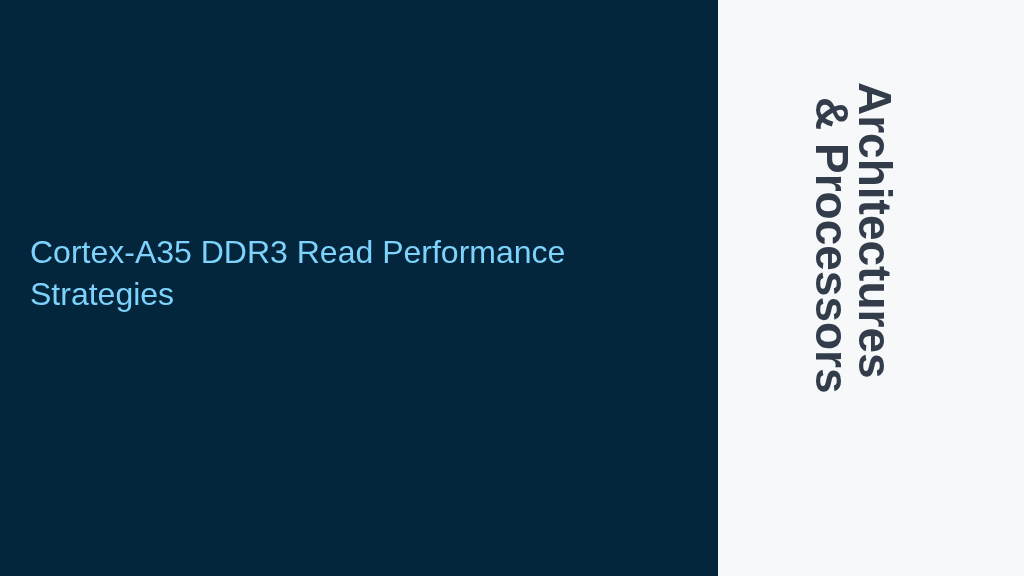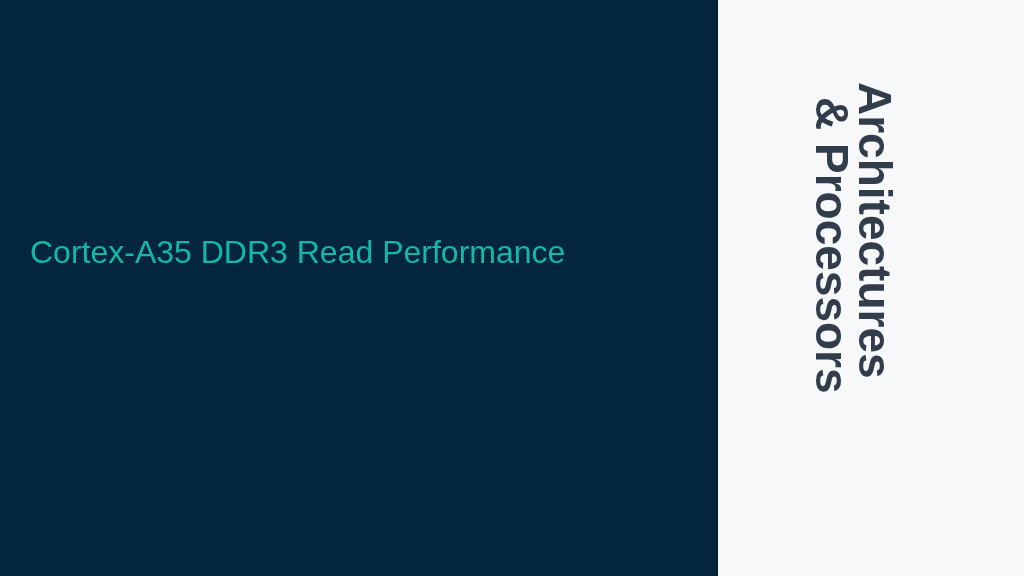--- a/index.html
+++ b/index.html
@@ -27,21 +27,21 @@
     background: #04263d;
   }
   #title-block {
     position: absolute;
     left: 30px;
     top: 231px;
     width: 672px;
   }
   .title-line {
     display: block;
-    color: #14b8a6;
+    color: #7dd3fc;
     font-family: "Liberation Sans", sans-serif;
     font-size: 32px;
     font-weight: 400;
     line-height: 42px;
     letter-spacing: 0px;
     white-space: nowrap;
   }
   
   #right-panel {
     position: absolute;
@@ -75,20 +75,21 @@
 </style>
 </head>
 <body>
 
 <div id="slide">
 
   <div id="left-panel">
 
     <div id="title-block">
       <span class="title-line">Cortex-A35 DDR3 Read Performance</span>
+      <span class="title-line">Strategies</span>
     </div>
 
   </div>
 
   <div id="right-panel">
 
     <span id="vertical-line-1" class="vertical-label">Architectures</span>
 
     <span id="vertical-line-2" class="vertical-label">&amp; Processors</span>
 

